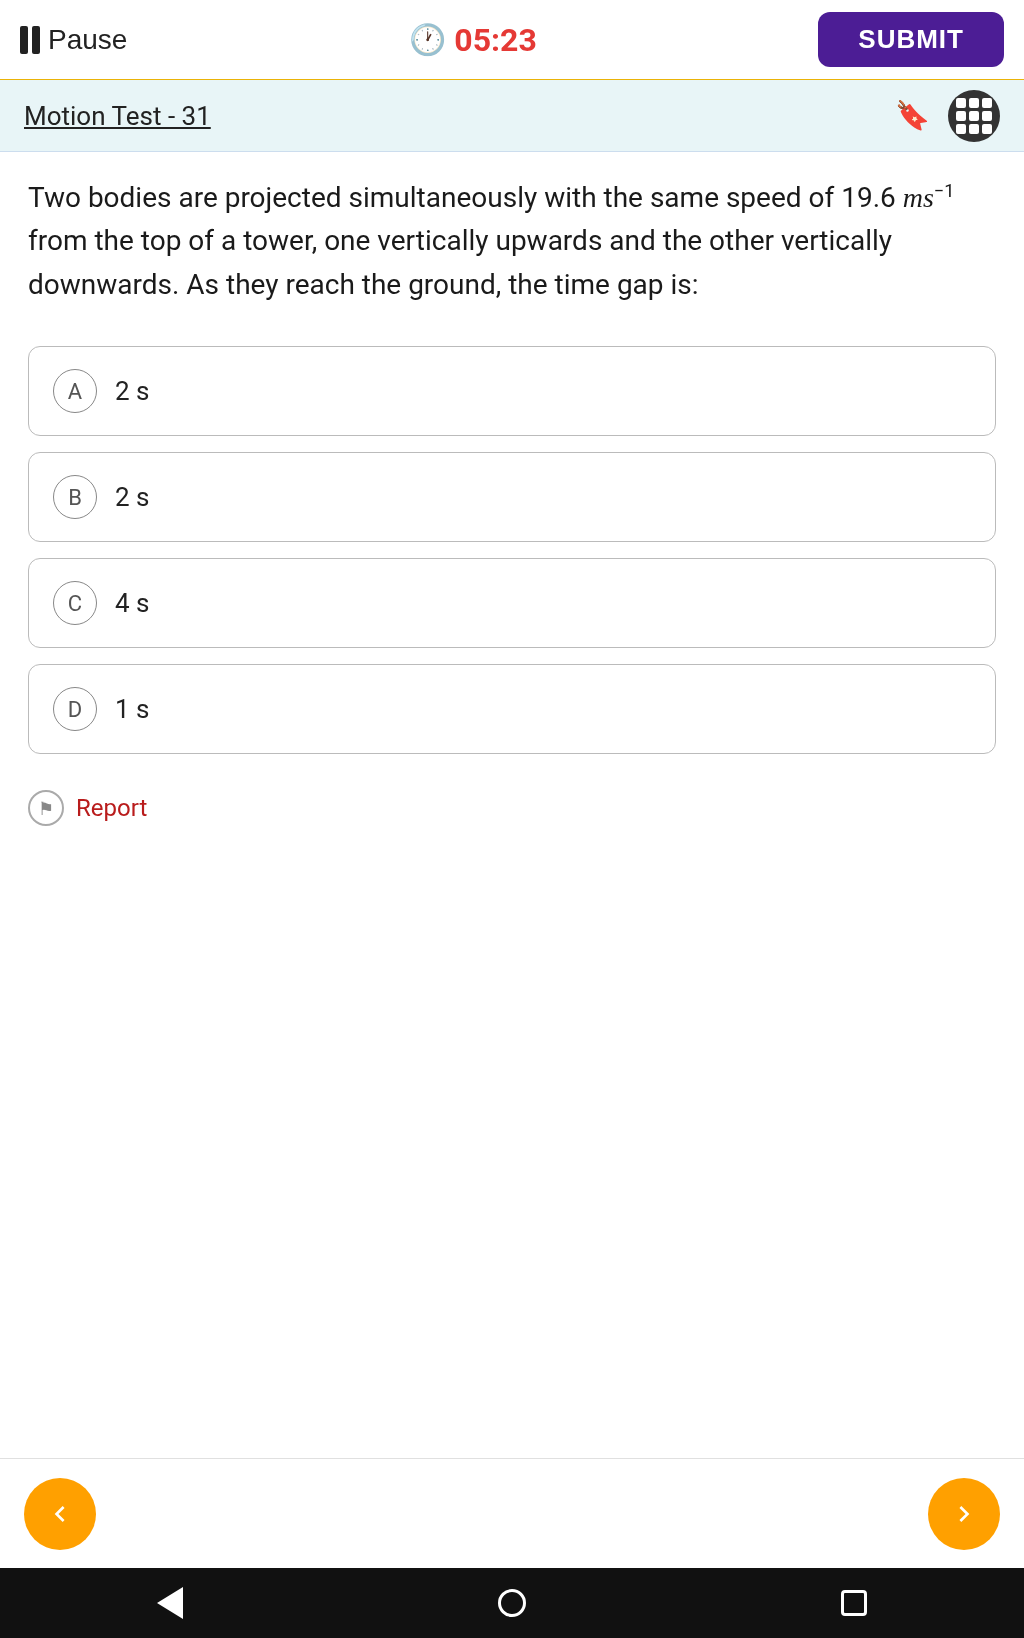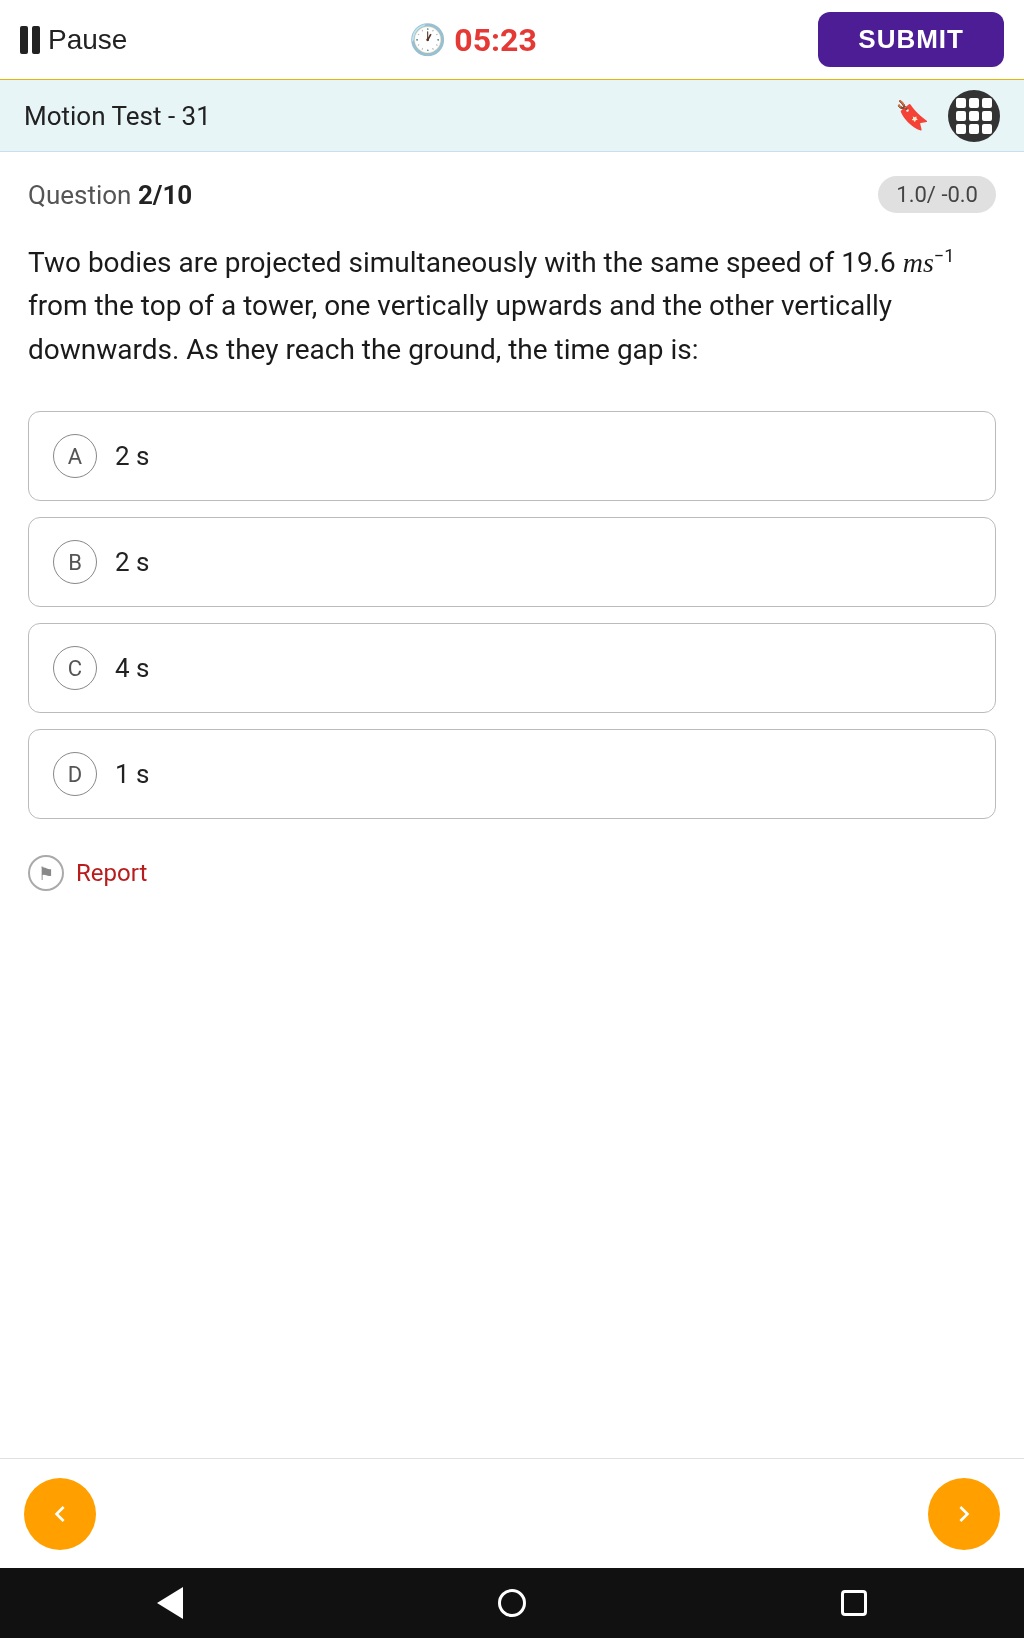--- a/index.html
+++ b/index.html
@@ -88,20 +88,21 @@
       padding: 0 24px;
       height: 72px;
       background: #e8f5f7;
       border-bottom: 1px solid #cde;
     }
 
     .test-title {
       font-size: 26px;
       font-weight: 400;
       color: #222;
+      text-decoration: underline;
     }
 
     .header-icons {
       display: flex;
       align-items: center;
       gap: 18px;
     }
 
     .bookmark-icon {
       font-size: 28px;
@@ -352,26 +353,20 @@
         <div class="grid-dot"></div>
         <div class="grid-dot"></div>
         <div class="grid-dot"></div>
       </div>
     </div>
   </div>
 </div>
 
 <div class="question-area">
 
-  <div class="question-meta">
-    <div class="question-number">
-      <span>Question </span><strong>2/10</strong>
-    </div>
-    <div class="score-badge">1.0/ -0.0</div>
-  </div>
 
   <div class="question-text">
     <span>Two bodies are projected simultaneously with the same speed of 19.6 </span><span class="math-inline">ms</span><sup>−1</sup><span> from the top of a tower, one vertically upwards and the other vertically downwards. As they reach the ground, the time gap is:</span>
   </div>
 
   <div class="options-list">
     <div class="option-item">
       <div class="option-label">A</div>
       <span>2 s</span>
     </div>

